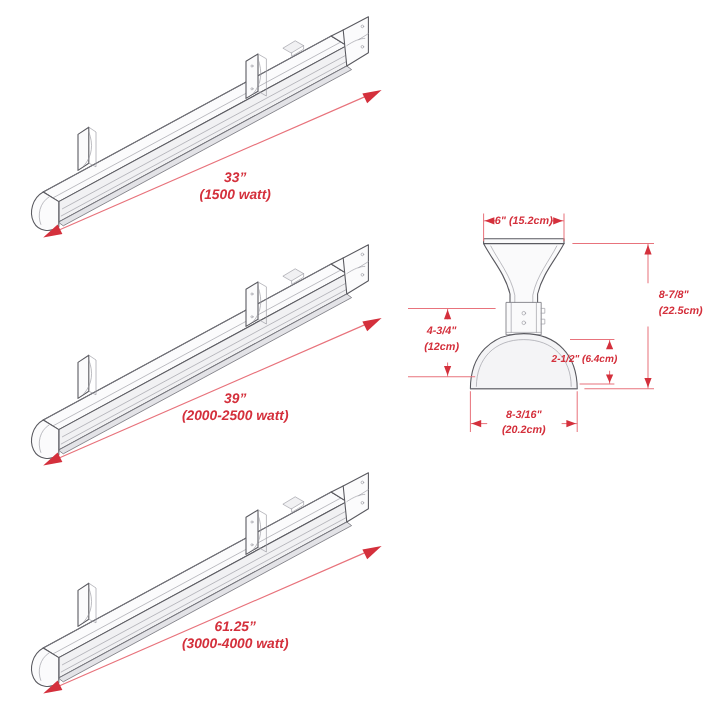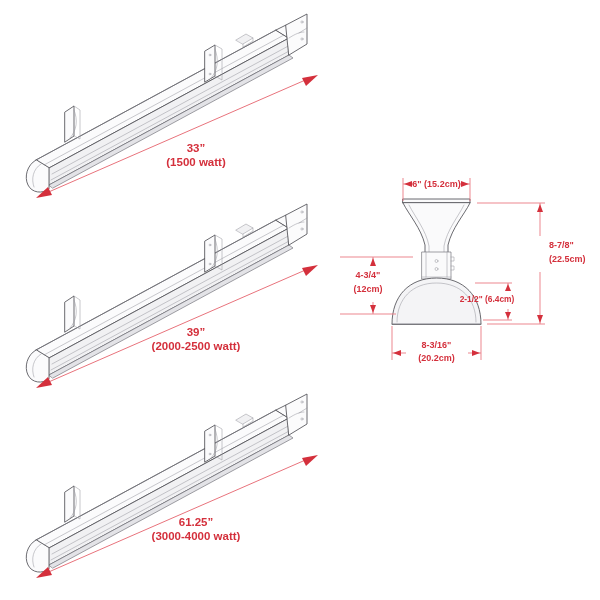--- a/index.html
+++ b/index.html
@@ -11,20 +11,21 @@
     width: 600px;
     height: 600px;
     font-family: "Liberation Sans", sans-serif;
     overflow: hidden;
   }
   #sheet {
     position: relative;
     width: 600px;
     height: 600px;
     background: #ffffff;
+    font-style: italic;
   }
   #sheet svg {
     display: block;
     width: 600px;
     height: 600px;
   }
   .dim-text {
     font-family: "Liberation Sans", sans-serif;
     font-weight: bold;
     fill: #d4303c;

